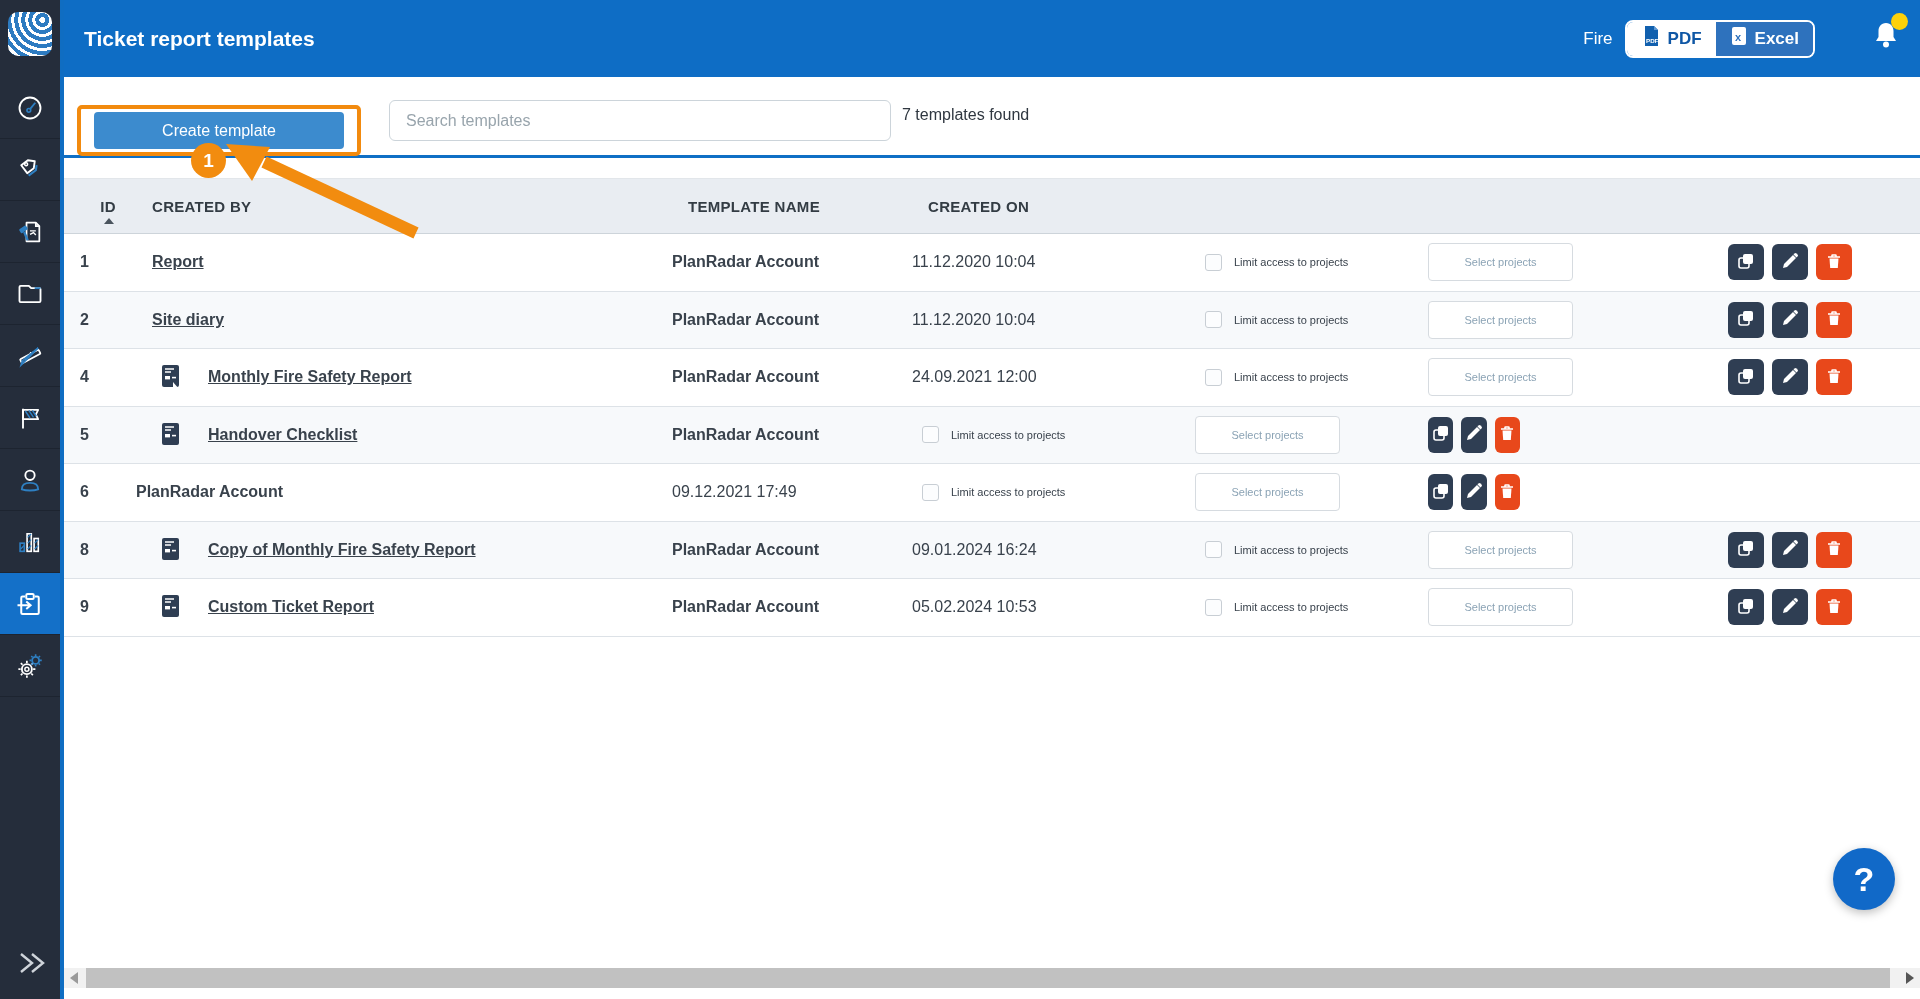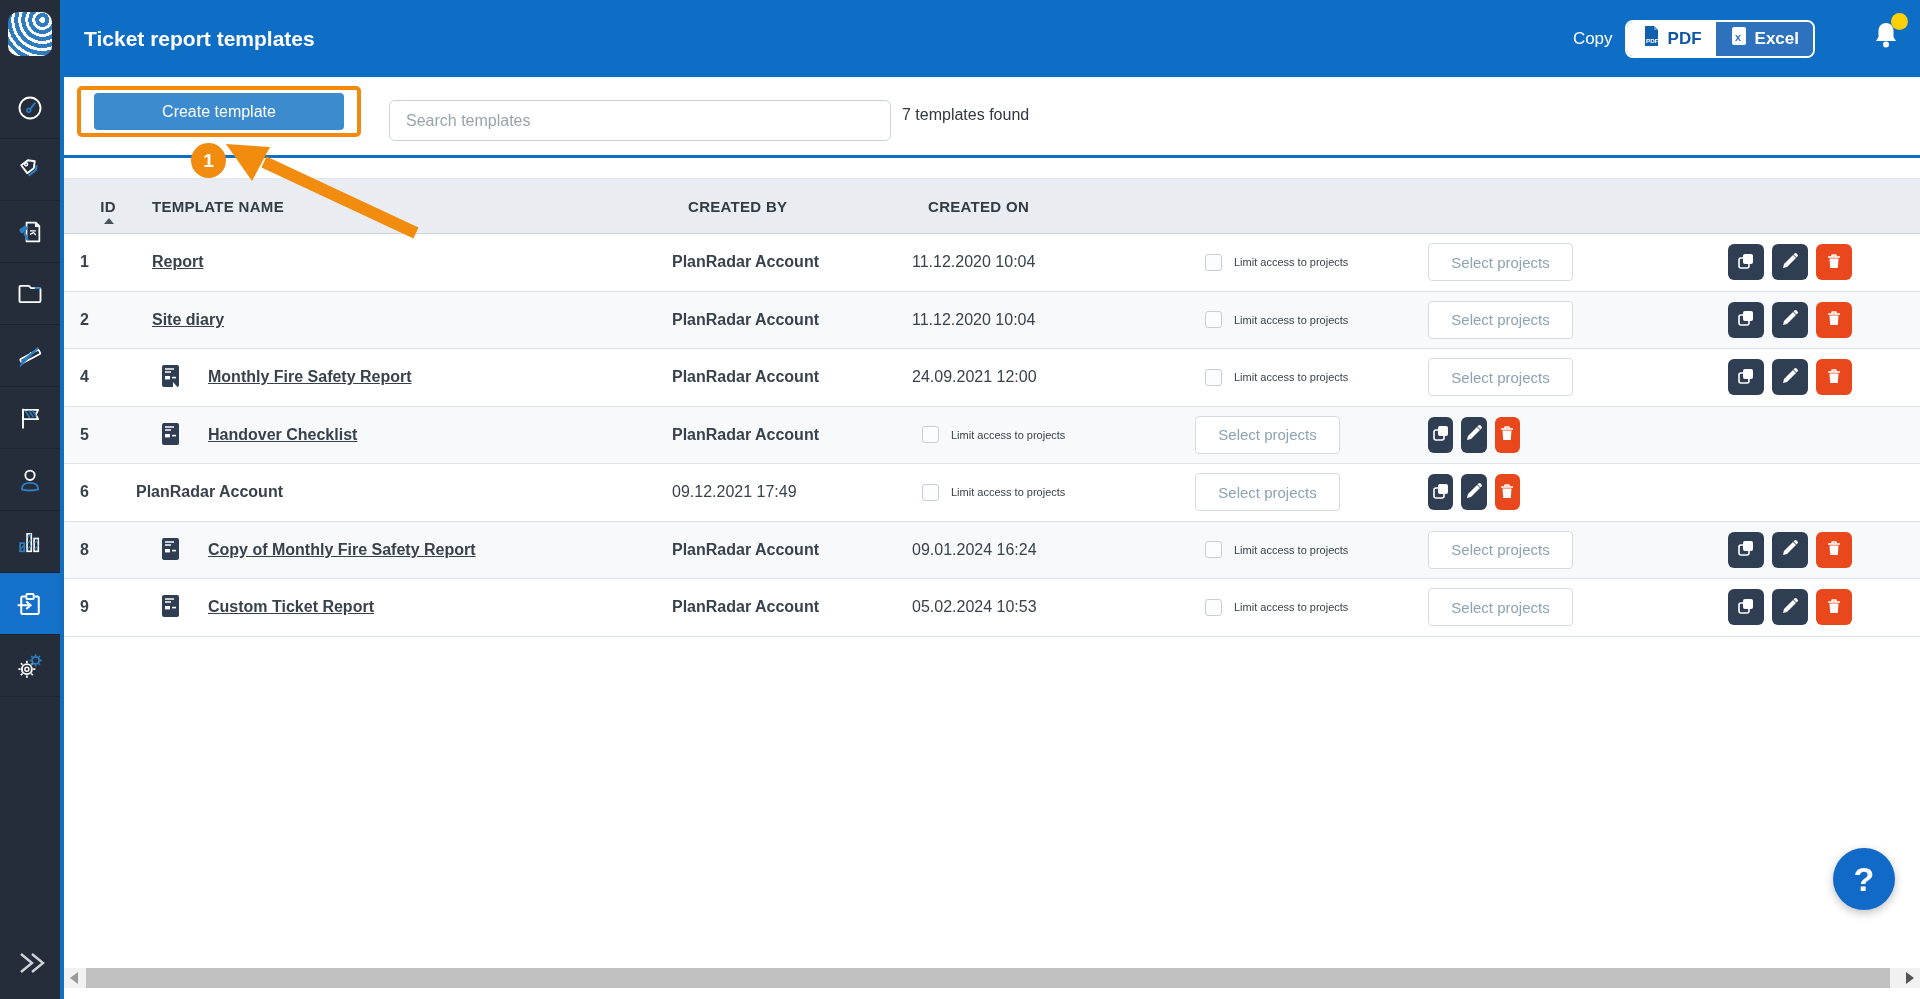--- a/index.html
+++ b/index.html
@@ -35,21 +35,21 @@
   .toggle-seg.pdf { background:#fff; color:#0f57a5; }
   .toggle-seg.excel { background:#2e72bd; color:#fff; }
   .bell-wrap { position:relative; margin-left:56px; width:34px; height:40px; cursor:pointer; }
   .bell-dot { position:absolute; right:-3px; top:-6px; width:17px; height:17px;
               border-radius:50%; background:#fdd10a; }
 
   
   .main { position:absolute; left:64px; top:77px; width:1856px; height:922px; background:#fff; }
 
   .toolbar { position:relative; height:78px; width:100%; }
-  .create-wrap { position:absolute; left:13px; top:9px; width:284px; height:51px;
+  .create-wrap { position:absolute; left:13px; top:28px; width:284px; height:51px;
                  border:4px solid #f28a0e; border-radius:5px; display:flex;
                  align-items:center; justify-content:center; background:transparent; }
   .create-btn { width:250px; height:37px; background:#3c8bce; color:#fff; border:none;
                 border-radius:4px; font-size:16px; font-family:"Liberation Sans",sans-serif;
                 cursor:pointer; }
   .search-input { position:absolute; left:325px; top:23px; width:502px; height:41px;
                   border:1px solid #ccd4da; border-radius:6px; padding:0 16px; font-size:16px;
                   color:#39424c; font-family:"Liberation Sans",sans-serif; outline:none; }
   .search-input::placeholder { color:#98a4ac; }
   .results-count { position:absolute; left:838px; top:29px; font-size:16px; color:#2f3740; }
@@ -73,21 +73,21 @@
   .cell { display:flex; align-items:center; height:100%; }
   .cell.c-id { padding-left:16px; font-weight:bold; }
   .cell.c-name { padding-left:16px; font-weight:bold;text-decoration:underline; }
   .tpl-icon { margin-left:8px; margin-right:26px; flex:0 0 auto; display:flex; }
   .cell.c-by { font-weight:bold; }
   .cell.c-on { font-weight:normal; }
   .cell.c-limit { padding-left:10px; gap:12px; font-size:11px; color:#39424c; }
   .cb { width:17px; height:17px; border:1.5px solid #c8ced4; border-radius:3px; background:#fcfdfe;
         flex:0 0 auto; cursor:pointer; }
   .select-btn { width:145px; height:38px; background:#fff; border:1px solid #d6dbe0;
-                border-radius:4px; color:#8ba3b5; font-size:15px;
+                border-radius:4px; color:#8ba3b5; font-size:11px;
                 font-family:"Liberation Sans",sans-serif; cursor:pointer; }
   .cell.c-actions { justify-content:flex-end; padding-right:68px; gap:8px; }
   .act-btn { width:36px; height:36px; border:none; border-radius:6px; display:flex;
              align-items:center; justify-content:center; cursor:pointer; }
   .act-dark { background:#2f3e53; }
   .act-red  { background:#e8481b; }
 
   
   .annot { position:absolute; left:0; top:0; width:1856px; height:400px; pointer-events:none;
            z-index:40; }
@@ -231,21 +231,21 @@
         <svg width="34" height="28" viewBox="0 0 34 28" fill="none">
           <path d="M8 5 L19 14 L8 23 M19 5 L30 14 L19 23" stroke="#cfd4da" stroke-width="2.4" fill="none"></path>
         </svg>
       </span>
     </div>
   </div>
 
   <div class="topbar">
     <div class="page-title">Ticket report templates</div>
     <div class="topbar-right">
-      <span class="view-label">Copy</span>
+      <span class="view-label">Fire</span>
       <div class="toggle-group">
         <div class="toggle-seg pdf">
           <span>
             <svg width="20" height="22" viewBox="0 0 20 22" fill="none">
               <path d="M4 1 H13 L17 5 V21 H4 Z" fill="#1160ae"></path>
               <path d="M13 1 L13 5 L17 5" fill="#5e97d2"></path>
               <text x="5" y="18" font-size="6.2" font-weight="bold" fill="#fff" font-family="Liberation Sans,sans-serif">PDF</text>
             </svg>
           </span>
           <span>PDF</span>
@@ -283,22 +283,22 @@
     </div>
 
     <div class="blue-divider"></div>
     <div class="gap-strip"></div>
 
     <div class="tgrid thead">
       <div class="cell th-id">
         <span>ID</span>
         <span class="sort-caret"></span>
       </div>
+      <div class="cell">CREATED BY</div>
       <div class="cell">TEMPLATE NAME</div>
-      <div class="cell">CREATED BY</div>
       <div class="cell">CREATED ON</div>
       <div class="cell"></div>
         <div class="cell"></div>
         <div class="cell"></div>
     </div>
 
     <div>
 
       <div class="tgrid trow">
         <div class="cell c-id">1</div>

